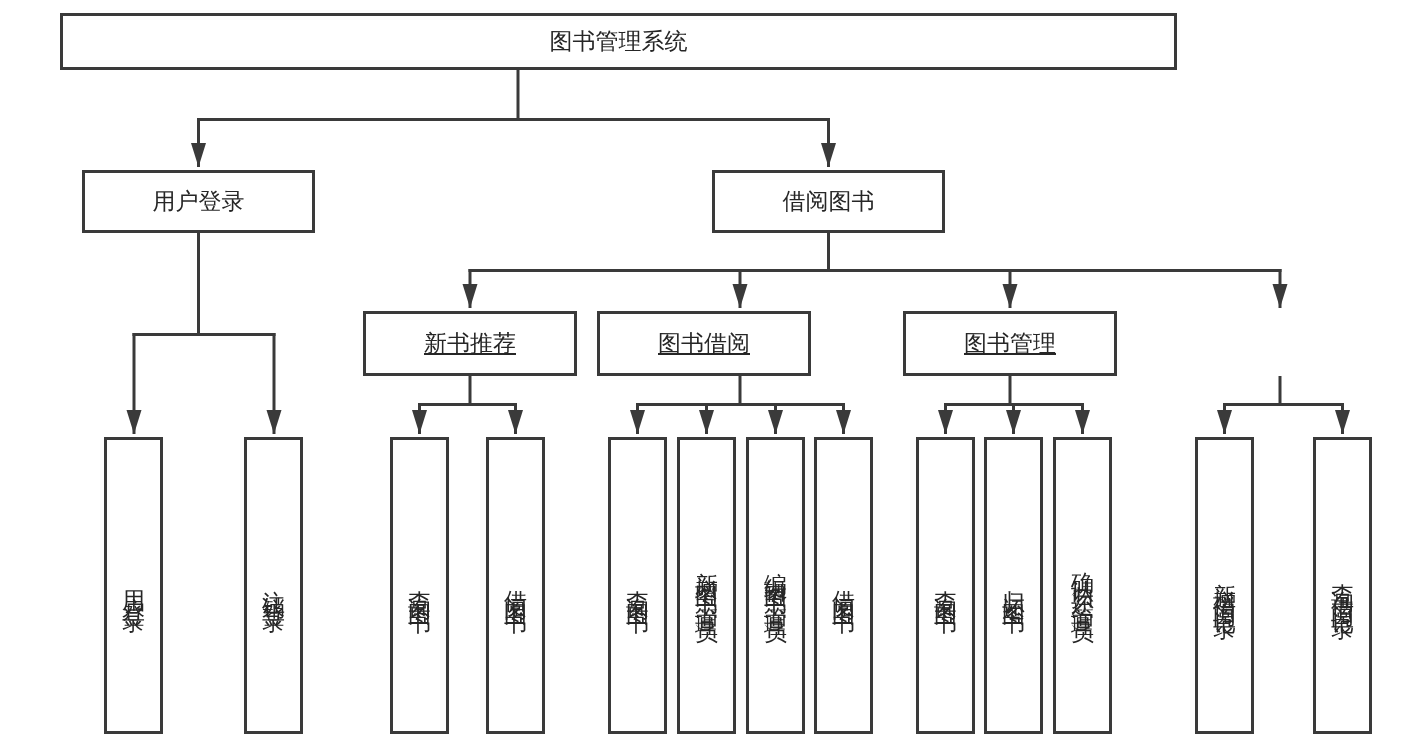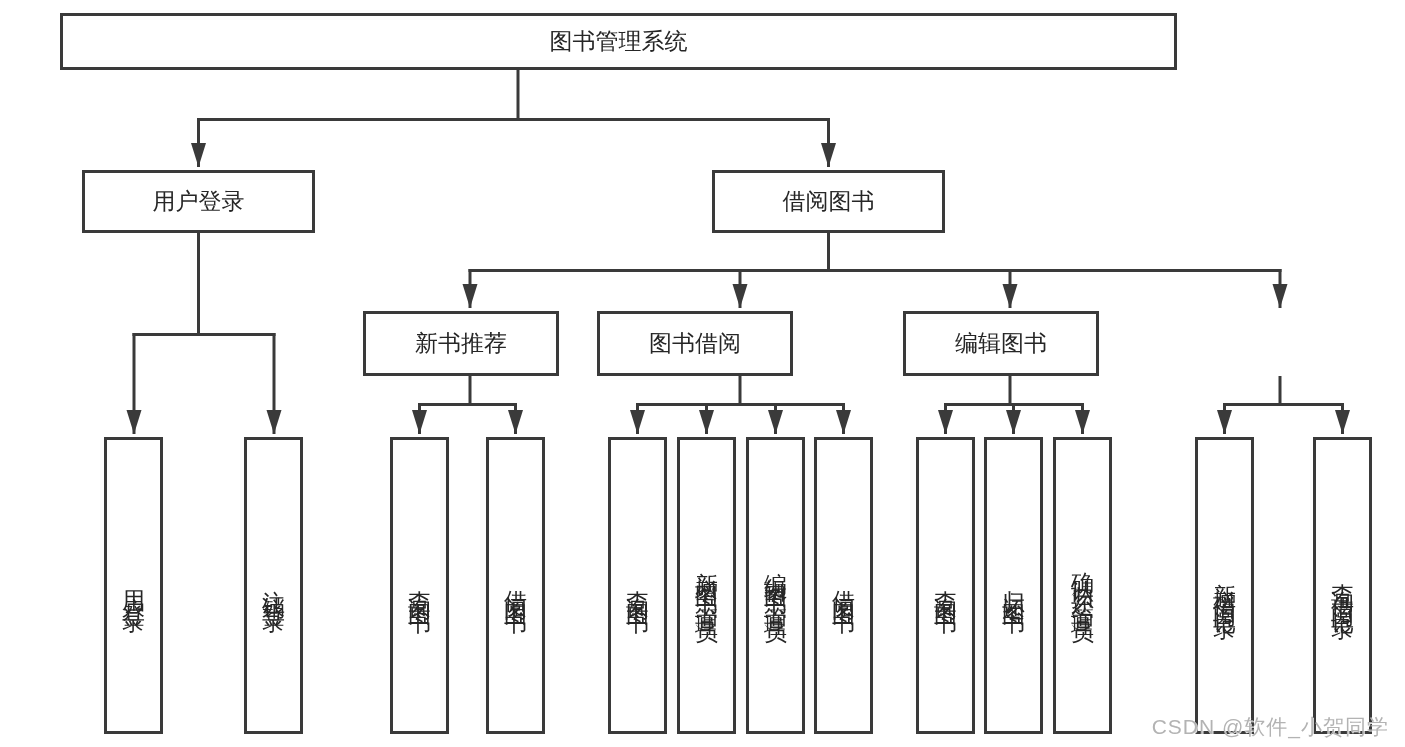--- a/index.html
+++ b/index.html
@@ -40,21 +40,21 @@
     writing-mode: vertical-rl;
     text-orientation: mixed;
     letter-spacing: 7px;
     line-height: 1;
   }
   
   .n-root  { left: 16px;   top: 13px;  width: 1117px; height: 57px; margin-left: 44px; }
   .lvl2    { top: 170px; height: 63px; width: 233px; }
   .n-login { left: 82px; }
   .n-mgmt  { left: 712px; }
-  .lvl3    { top: 311px; height: 65px; width: 196px; }
+  .lvl3    { top: 311px; height: 65px; width: 214px; text-decoration: underline; }
   .n-rec   { left: 363px; }
   .n-bor   { left: 597px; }
   .n-cur   { left: 903px; }
   .n-his   { left: 1173px; }
   .leaf    { top: 437px; height: 297px; width: 59px; }
   .f-login   { left: 104px; }
   .f-logout  { left: 244px; }
   .f-q1      { left: 390px; }
   .f-b1      { left: 486px; }
   .f-q2      { left: 608px; }
@@ -155,21 +155,21 @@
     <span>借阅图书</span>
   </div>
 
   <div class="node lvl3 n-rec">
     <span>新书推荐</span>
   </div>
   <div class="node lvl3 n-bor">
     <span>图书借阅</span>
   </div>
   <div class="node lvl3 n-cur">
-    <span>编辑图书</span>
+    <span>图书管理</span>
   </div>
 
   <div class="node vert leaf f-login">
     <span>用户登录</span>
   </div>
   <div class="node vert leaf f-logout">
     <span>注销登录</span>
   </div>
 
   <div class="node vert leaf f-q1">
@@ -202,14 +202,13 @@
     <span>确认归还（管理员）</span>
   </div>
 
   <div class="node vert leaf f-addrec">
     <span>新增借阅记录</span>
   </div>
   <div class="node vert leaf f-qrec">
     <span>查询借阅记录</span>
   </div>
 
-  <div class="watermark">CSDN @软件_小贺同学</div>
 </div>
 
 </body></html>

